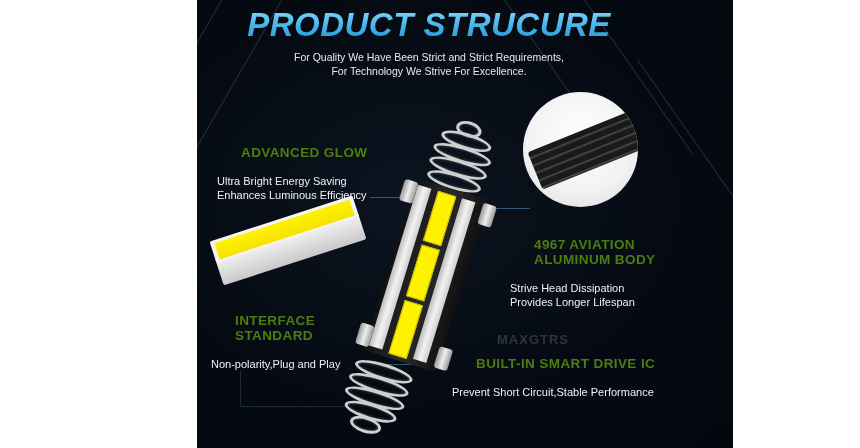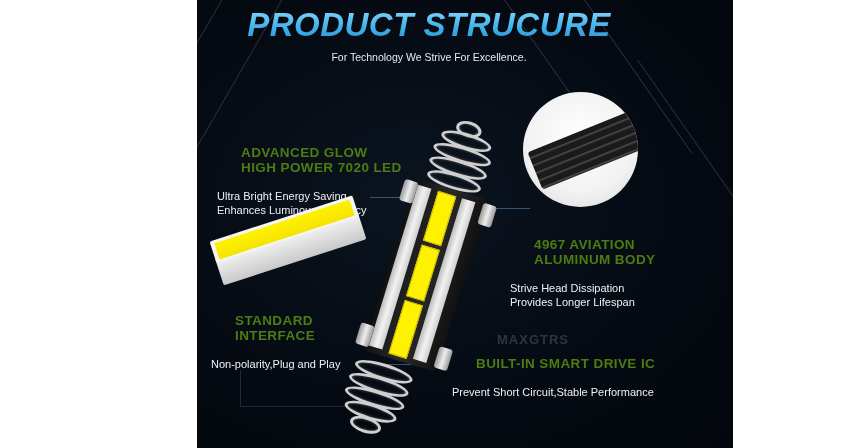--- a/index.html
+++ b/index.html
@@ -69,46 +69,46 @@
 <div class="panel">
 
   <div class="diag" style="left:30px;top:-10px;height:200px;transform:rotate(30deg);"></div>
   <div class="diag" style="left:90px;top:-10px;height:200px;transform:rotate(30deg);"></div>
   <div class="diag" style="left:300px;top:-10px;height:160px;transform:rotate(-35deg);"></div>
   <div class="diag" style="left:380px;top:-10px;height:200px;transform:rotate(-35deg);"></div>
   <div class="diag" style="left:440px;top:60px;height:200px;transform:rotate(-35deg);"></div>
 
   <div class="title">PRODUCT STRUCURE</div>
   <div class="subtitle">
+    <div>For Quality We Have Been Strict and Strict Requirements,</div>
     <div>For Technology We Strive For Excellence.</div>
   </div>
 </div>
 
 <div class="lineh" style="left:370px;top:197px;width:60px;"></div>
 <div class="lineh" style="left:430px;top:208px;width:100px;"></div>
 <div class="lineh" style="left:385px;top:364px;width:60px;"></div>
 <div class="box-outline" style="left:240px;top:370px;width:105px;height:36px;border-top:none;border-right:none;"></div>
 
 <div class="feat" style="left:217px;top:145px;">
   <div class="head">ADVANCED GLOW</div>
-  <div class="head">HIGH POWER 7020 LED</div>
   <div class="desc">Ultra Bright Energy Saving</div>
   <div class="desc" style="margin-top:0">Enhances Luminous Efficiency</div>
 </div>
 
 <div class="feat" style="left:510px;top:237px;">
   <div class="head">4967 AVIATION</div>
   <div class="head">ALUMINUM BODY</div>
   <div class="desc">Strive Head Dissipation</div>
   <div class="desc" style="margin-top:0">Provides Longer Lifespan</div>
 </div>
 
 <div class="feat" style="left:211px;top:313px;">
+  <div class="head">INTERFACE</div>
   <div class="head">STANDARD</div>
-  <div class="head">INTERFACE</div>
   <div class="desc">Non-polarity,Plug and Play</div>
 </div>
 
 <div class="feat" style="left:452px;top:356px;">
   <div class="head">BUILT-IN SMART DRIVE IC</div>
   <div class="desc">Prevent Short Circuit,Stable Performance</div>
 </div>
 
 <div class="chip-wrap">
   <div class="chip-side"></div>

